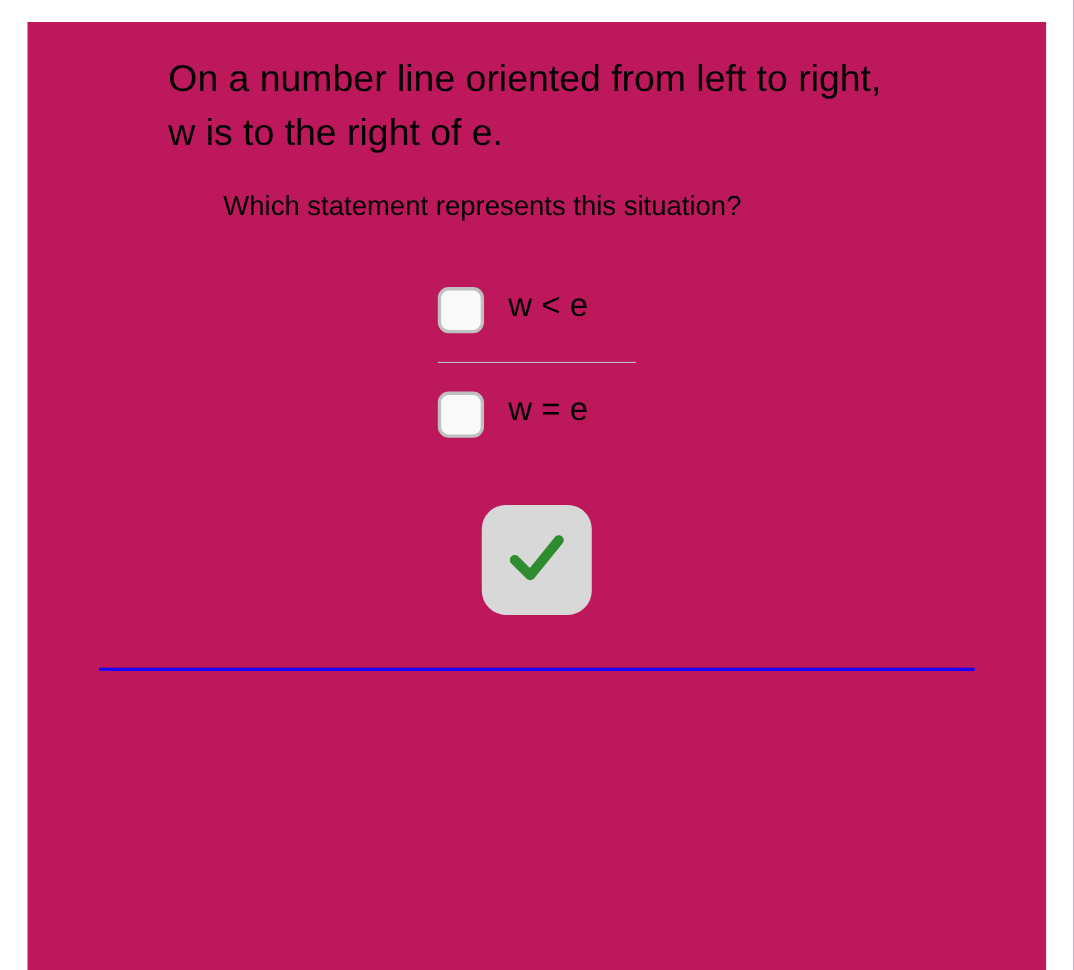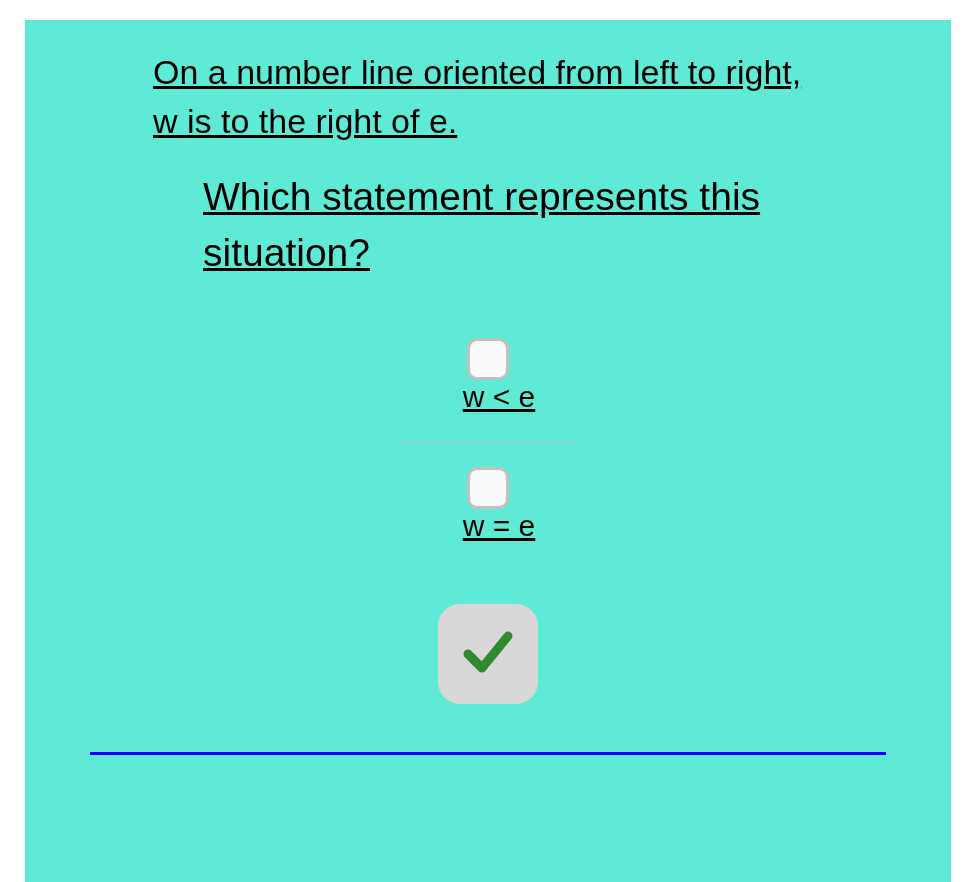--- a/index.html
+++ b/index.html
@@ -10,46 +10,43 @@
     body {
       font-family: Arial, Helvetica, sans-serif;
       background: #ffffff;
       width: 976px;
       height: 882px;
       overflow: hidden;
     }
     .container {
       margin: 20px 25px 0 25px;
       padding: 0;
-      background: #5eead4;
+      background: #be185d;
       height: 862px;
       position: relative;
-      text-decoration: underline;
     }
     .prompt-text {
       font-size: 34px;
       color: #000;
       padding: 28px 140px 0 128px;
       line-height: 1.45;
     }
     .question-text {
-      font-size: 39px;
+      font-size: 25px;
       color: #000;
       padding: 22px 140px 0 178px;
       line-height: 1.45;
     }
     .options-wrapper {
       margin: 30px auto 0;
       width: 180px;
     }
     .option-row {
       display: flex;
-      align-items: center;
       padding: 26px 0;
-      flex-direction: column;
     }
     .option-row + .option-row {
       border-top: 1px solid #bcbcbc;
     }
     .checkbox {
       width: 42px;
       height: 42px;
       border: 3px solid #c0c0c0;
       border-radius: 10px;
       background: #fafafa;

